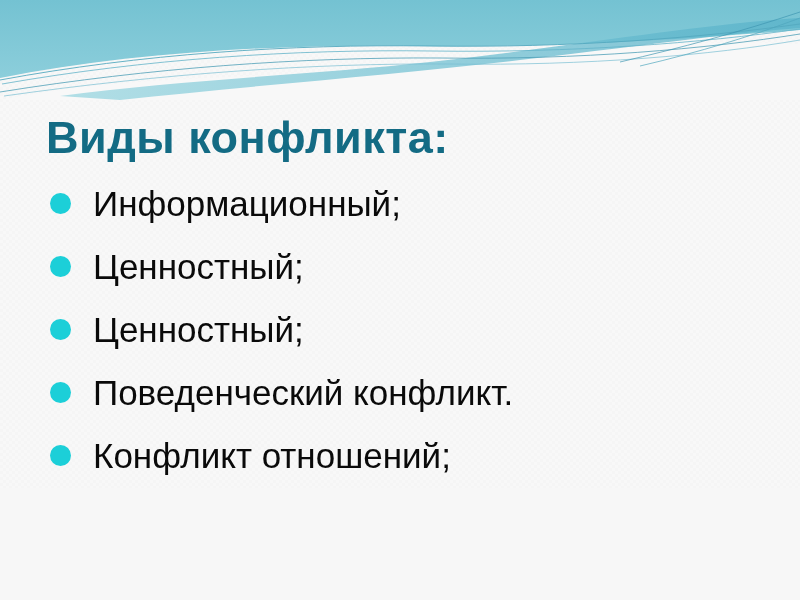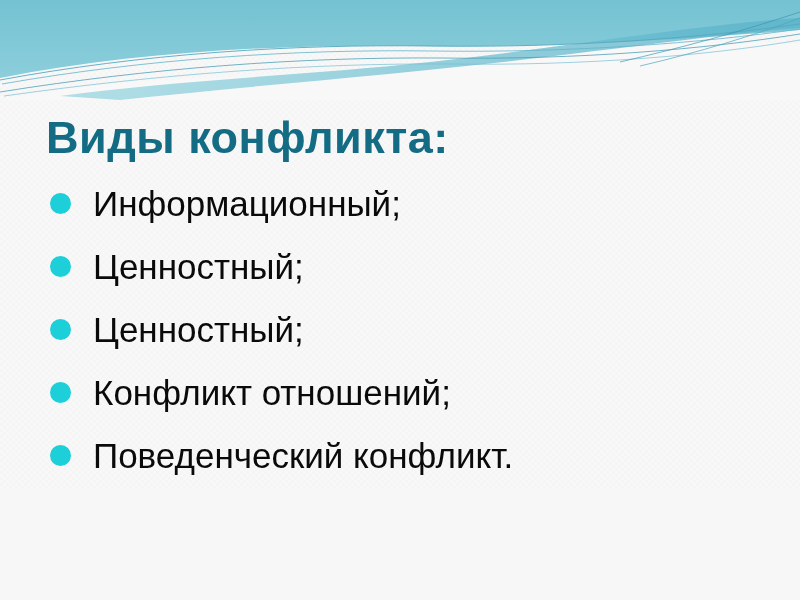--- a/index.html
+++ b/index.html
@@ -115,21 +115,21 @@
     <li class="bullet-row">
       <span class="bullet-dot"></span>
       <span class="bullet-text">Ценностный;</span>
     </li>
     <li class="bullet-row">
       <span class="bullet-dot"></span>
       <span class="bullet-text">Ценностный;</span>
     </li>
     <li class="bullet-row">
       <span class="bullet-dot"></span>
-      <span class="bullet-text">Конфликт отношений;</span>
+      <span class="bullet-text">Поведенческий конфликт.</span>
     </li>
     <li class="bullet-row">
       <span class="bullet-dot"></span>
-      <span class="bullet-text">Поведенческий конфликт.</span>
+      <span class="bullet-text">Конфликт отношений;</span>
     </li>
   </ul>
 
 </div>
 
 </body></html>

